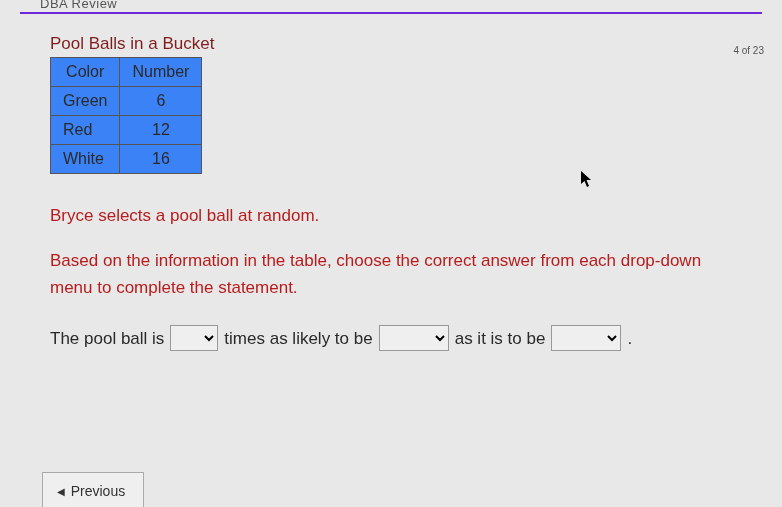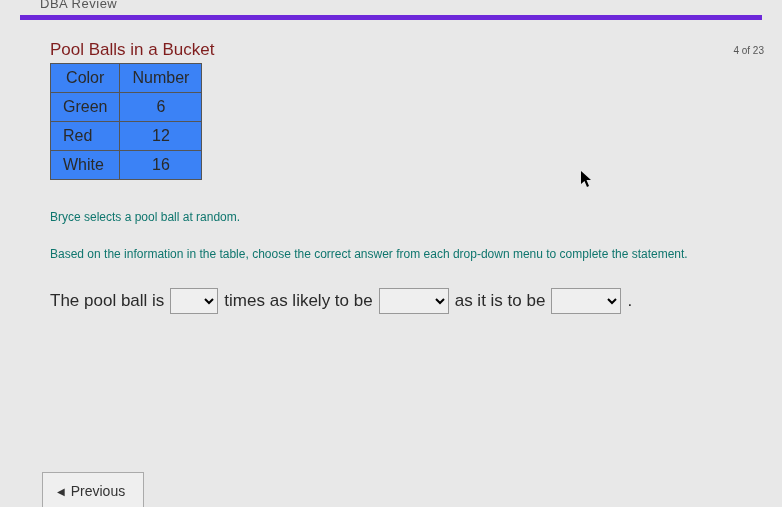--- a/index.html
+++ b/index.html
@@ -7,22 +7,22 @@
       font-family: Arial, Helvetica, sans-serif;
       background: #e8e8e8;
       width: 782px;
       height: 507px;
       overflow: hidden;
       position: relative;
       color: #2a2a2a;
     }
     .header-area {
       padding: 0 20px;
-      height: 20px;
-      border-bottom: 5px solid #6d28d9;
+      height: 14px;
+      border-bottom: 2px solid #6d28d9;
       margin: 0 20px 10px 20px;
     }
     .header-title {
       font-size: 13px;
       color: #555;
       position: relative;
       top: -6px;
       letter-spacing: 0.5px;
     }
     .page-indicator {
@@ -53,24 +53,24 @@
       background: #3b82f6;
     }
     th {
       font-weight: normal;
       text-align: center;
     }
     td.num {
       text-align: center;
     }
     .body-text {
-      font-size: 12px;
+      font-size: 17px;
       line-height: 1.6;
       margin-bottom: 18px;
-      color: #0f766e;
+      color: #b91c1c;
     }
     .statement {
       font-size: 17px;
       line-height: 2.2;
       display: flex;
       flex-wrap: wrap;
       align-items: center;
       gap: 6px;
       margin-bottom: 40px;
     }

